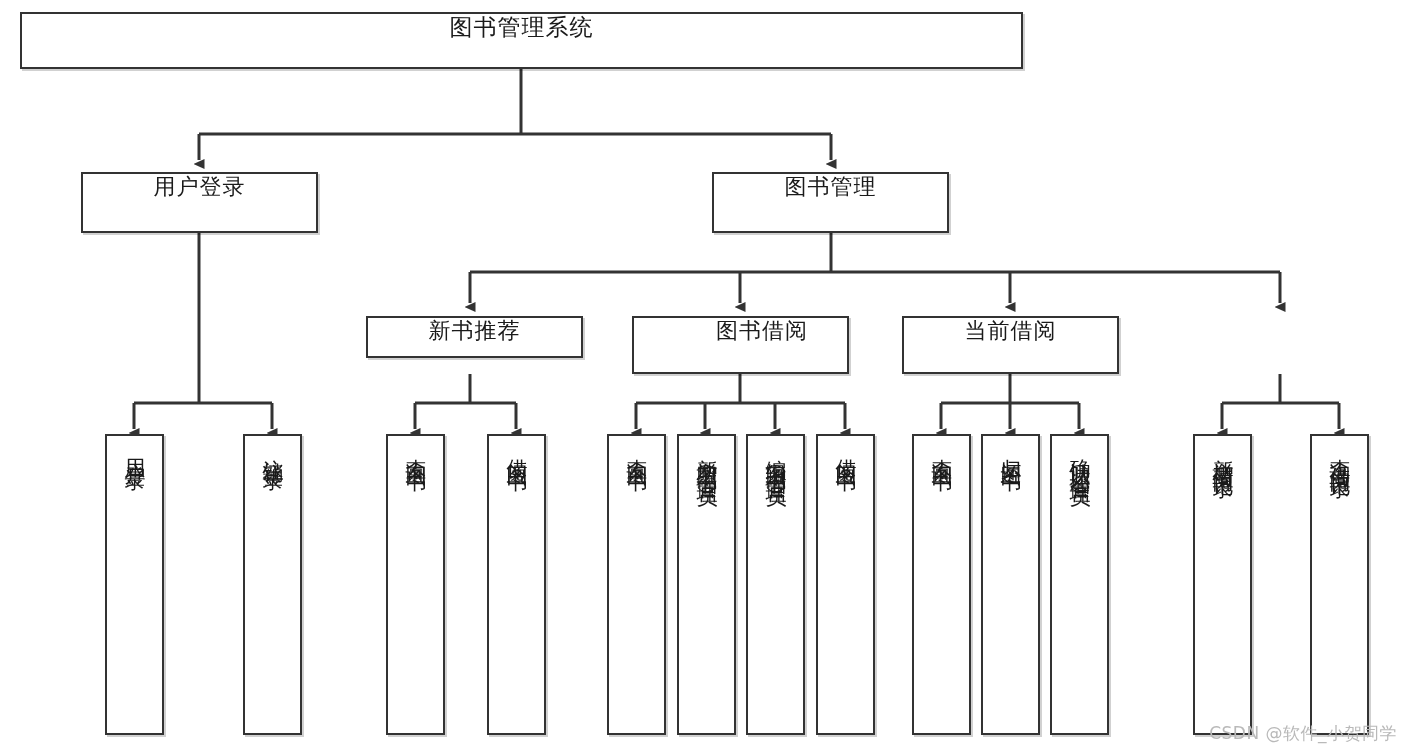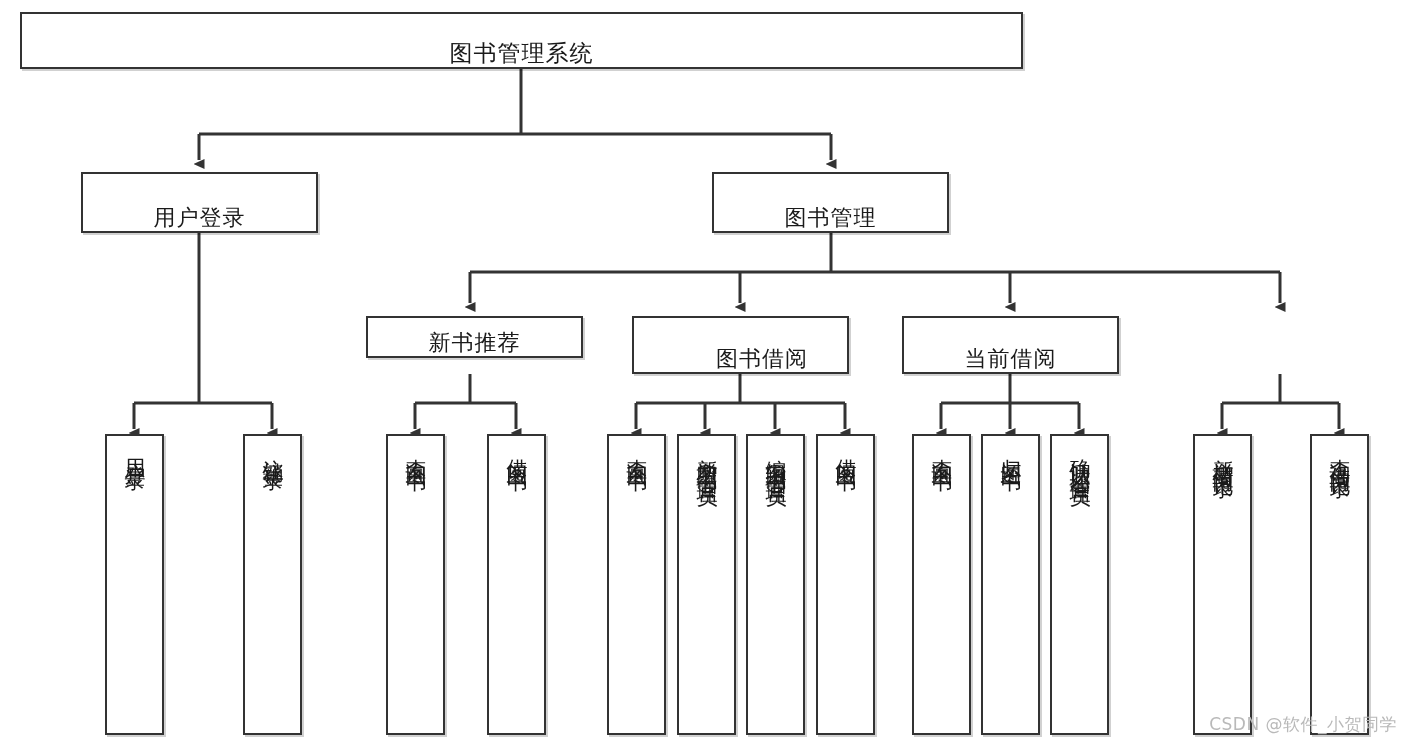--- a/index.html
+++ b/index.html
@@ -25,21 +25,21 @@
     width: 1405px;
     height: 747px;
     pointer-events: none;
   }
   .node {
     position: absolute;
     box-sizing: border-box;
     background: #ffffff;
     border: 2px solid #333333;
     display: flex;
-    align-items: flex-end;
+    align-items: flex-start;
     justify-content: center;
     box-shadow: 2px 2px 0 rgba(0,0,0,0.18);
   }
   .node .label {
     color: #1a1a1a;
     letter-spacing: 1px;
     line-height: 1.18;
     text-align: center;
     white-space: nowrap;
   }
@@ -57,21 +57,21 @@
     writing-mode: vertical-rl;
     text-orientation: upright;
     font-size: 21px;
     letter-spacing: 4px;
     line-height: 1.0;
     white-space: nowrap;
   }
   .watermark {
     position: absolute;
     right: 8px;
-    bottom: 11px;
+    bottom: 2px;
     font-size: 17px;
     color: #b9b9b9;
     letter-spacing: 0.5px;
     white-space: nowrap;
   }
 </style>
 </head>
 <body>
 
 <div id="canvas">

